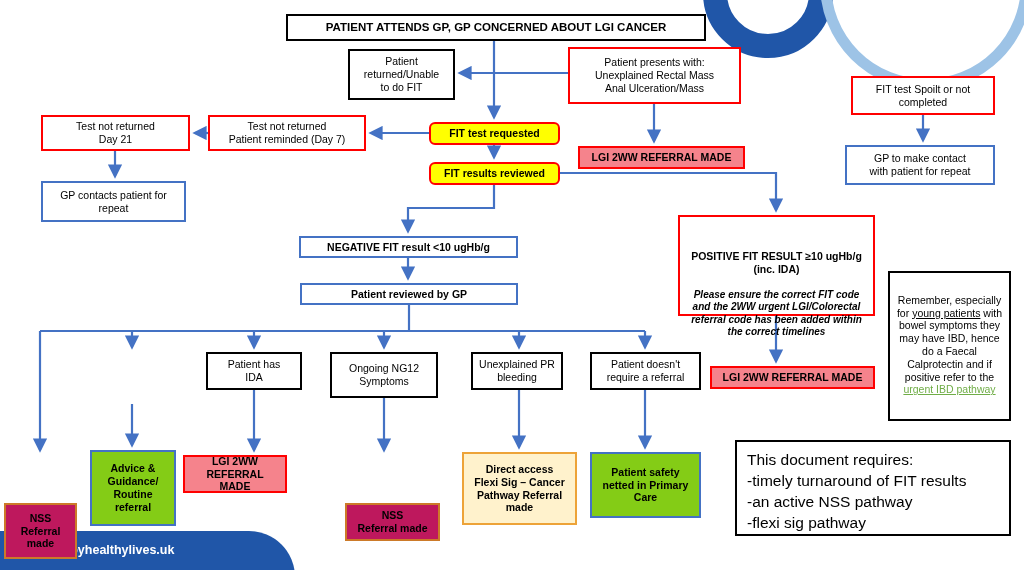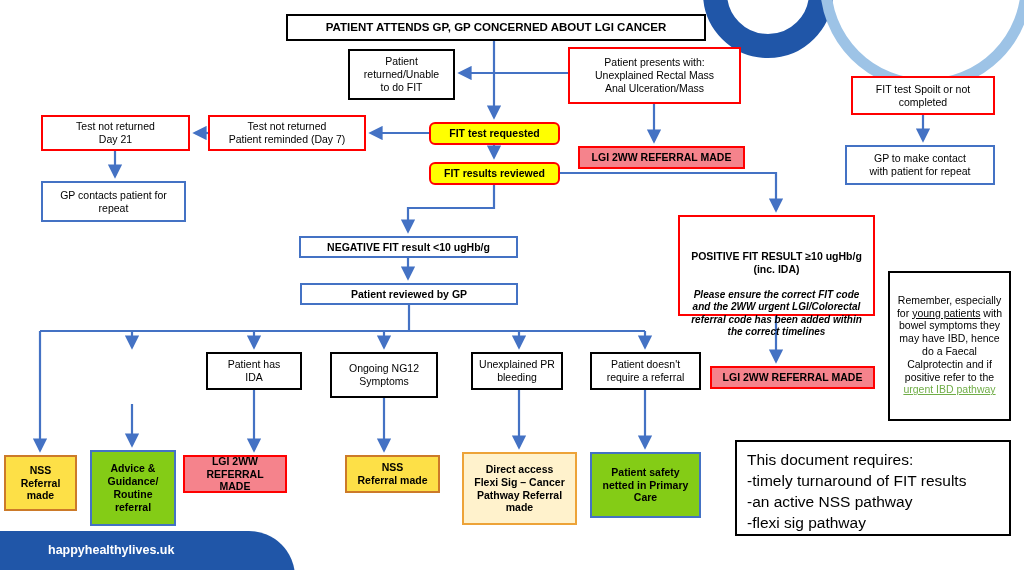--- a/index.html
+++ b/index.html
@@ -19,21 +19,21 @@
        text-align:center;background:#fff;border:2px solid #000;box-sizing:border-box;
        font-size:10.5px;line-height:1.22;padding:2px 4px;white-space:pre-line;color:#000;}
   .blk{display:block;}
   .bold{font-weight:bold;}
   .b-red{border-color:#FF0000;}
   .b-blue{border-color:#4472C4;}
   .b-orange{border-color:#CC7A29;}
   .b-gold{border-color:#EDA338;}
   .f-yellow{background:#FFFF00;border-radius:6px;}
   .f-pink{background:#F5838C;}
-  .f-orange{background:#fde047;}
+  .f-orange{background:#be185d;margin-top:48px;}
   .f-lav{background:#84cc16;}
   .f-cream{background:#FFF2CC;}
   .u{text-decoration:underline;}
   .green{color:#70AD47;}
   
   #n-title{left:286px;top:14px;width:420px;height:27px;border-width:2.5px;font-size:11.5px;}
   #n-declined{left:348px;top:49px;width:107px;height:51px;border-width:2.5px;}
   #n-presents{left:568px;top:47px;width:173px;height:57px;}
   #n-lgi-top{left:578px;top:146px;width:167px;height:23px;}
   #n-spoilt{left:851px;top:76px;width:144px;height:39px;}

